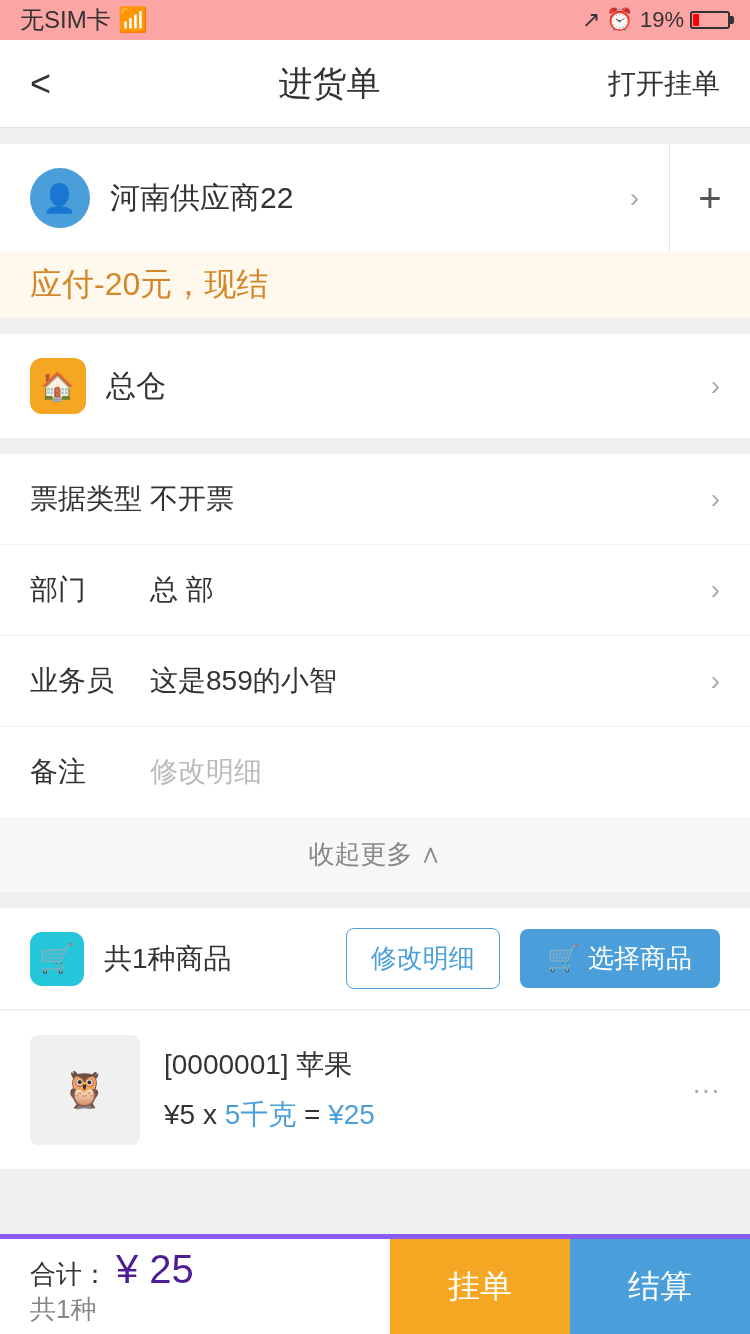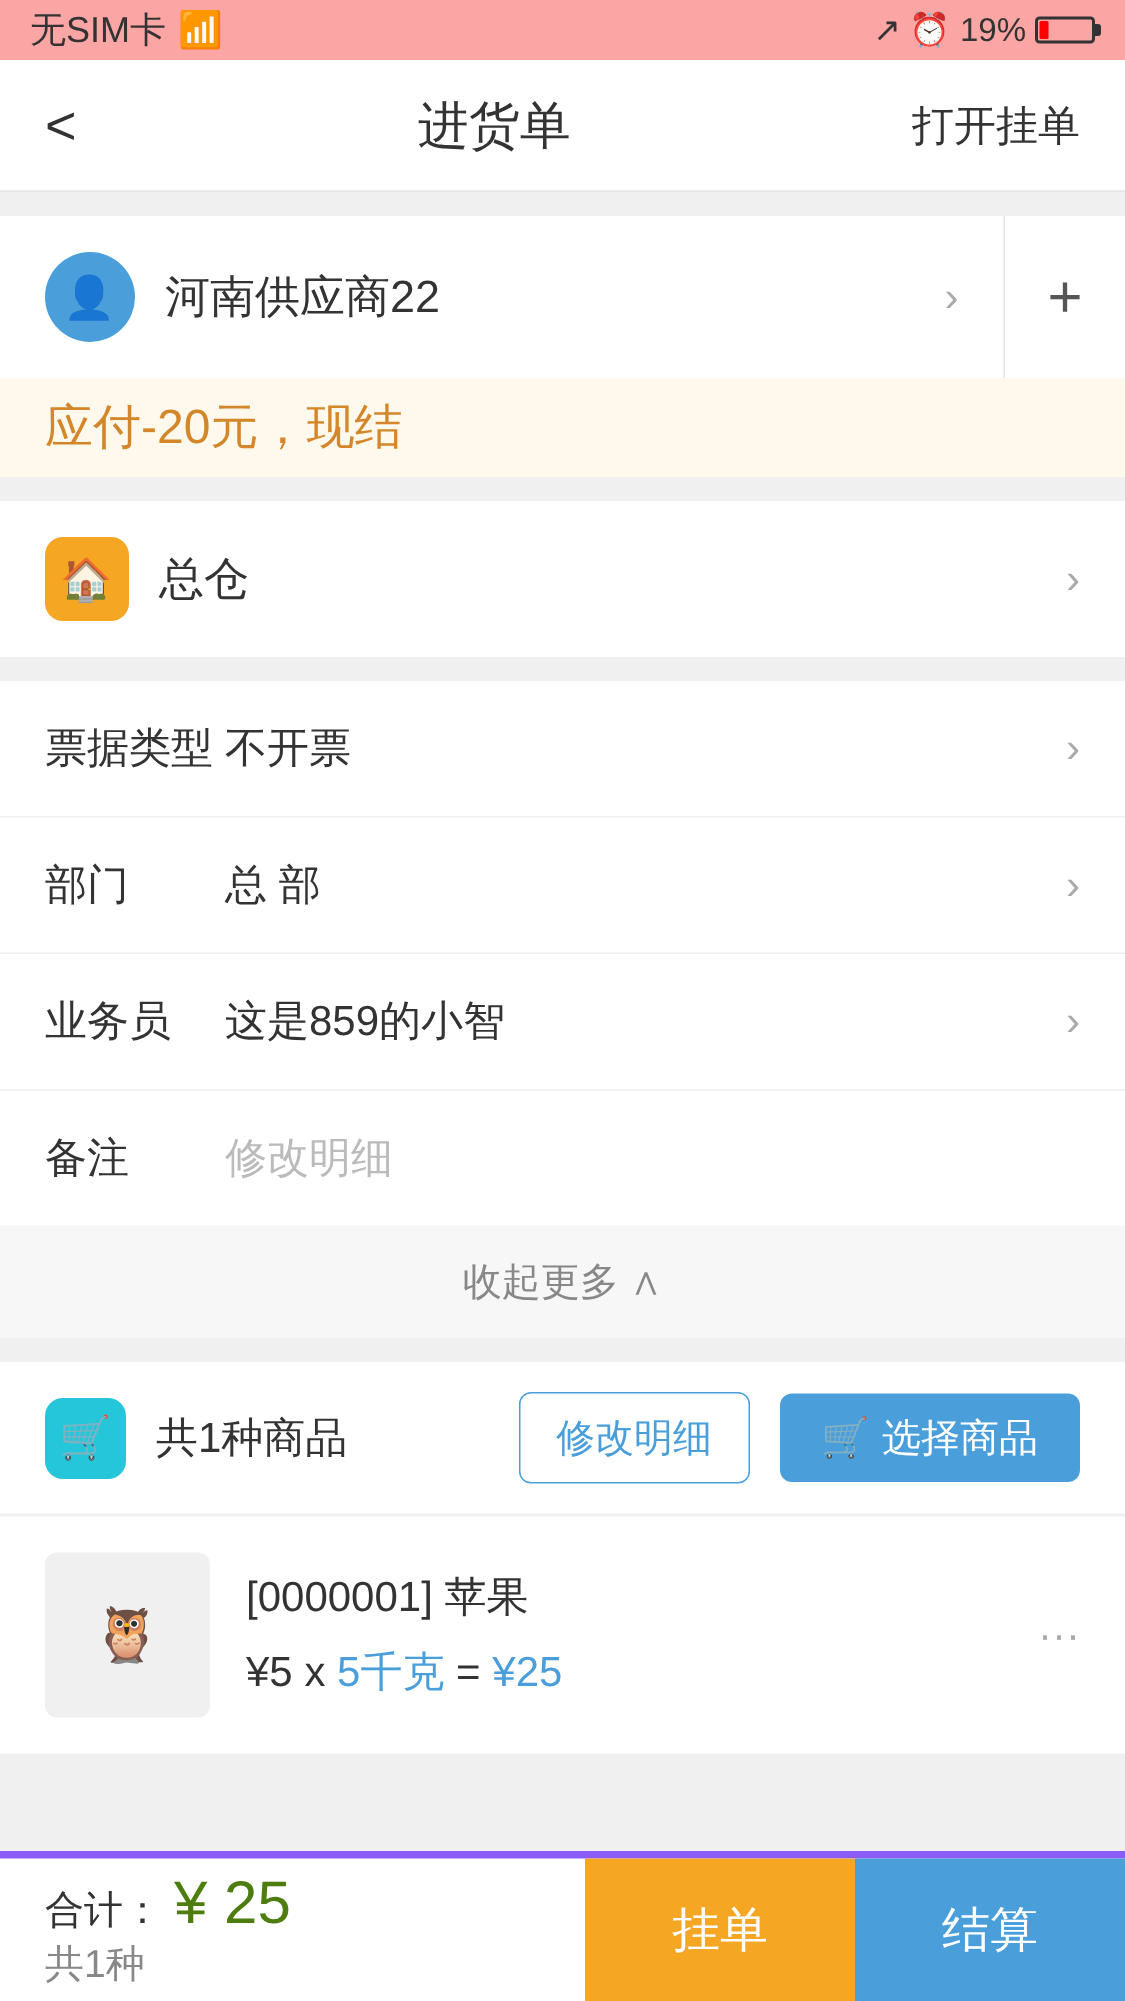--- a/index.html
+++ b/index.html
@@ -308,21 +308,21 @@
       align-items: baseline;
       gap: 8px;
     }
     .total-label {
       font-size: 26px;
       color: #333;
     }
     .total-amount {
       font-size: 40px;
       font-weight: 500;
-      color: #4d7c0f;
+      color: #4c1d95;
     }
     .total-sub {
       font-size: 26px;
       color: #888;
     }
     .btn-pending {
       width: 180px;
       background: #f5a623;
       color: #fff;
       font-size: 32px;

